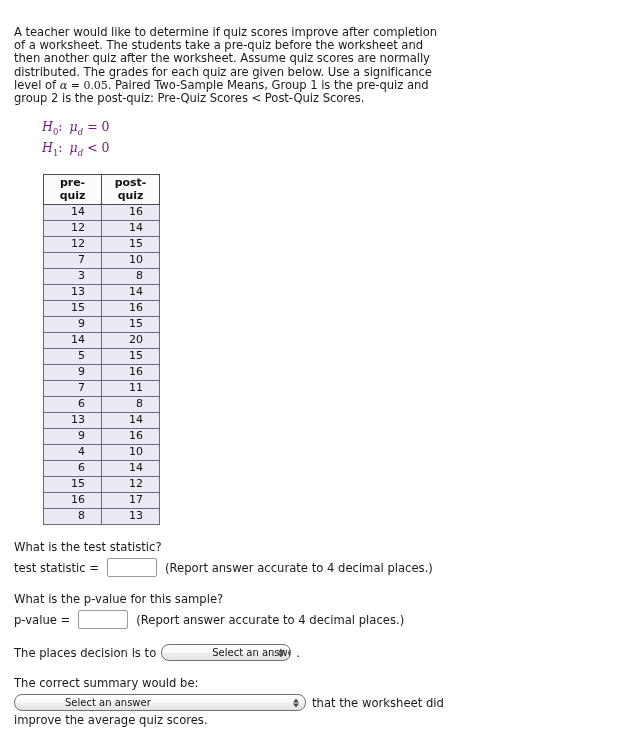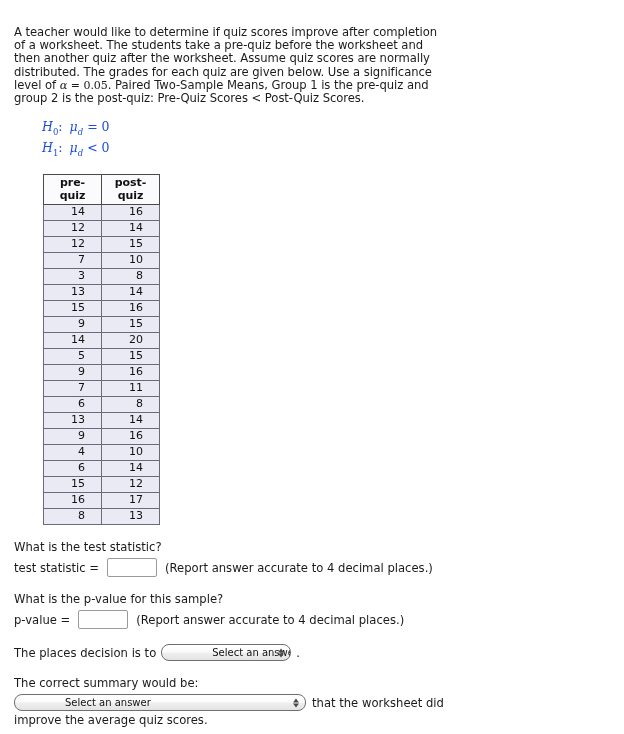--- a/index.html
+++ b/index.html
@@ -42,21 +42,21 @@
     font-family: "DejaVu Serif", "Liberation Serif", serif;
     font-size: 11px;
   }
 
   
   .hypotheses {
     margin: 14px 0 0 28px;
     font-family: "DejaVu Serif", "Liberation Serif", serif;
     font-size: 12.5px;
     line-height: 15px;
-    color: #1d4ed8;
+    color: #701a75;
   }
   .hyp-row {
     white-space: nowrap;
   }
   .hyp-label {
     font-style: italic;
   }
   .hyp-label sub {
     font-size: 8.5px;
     font-style: normal;

